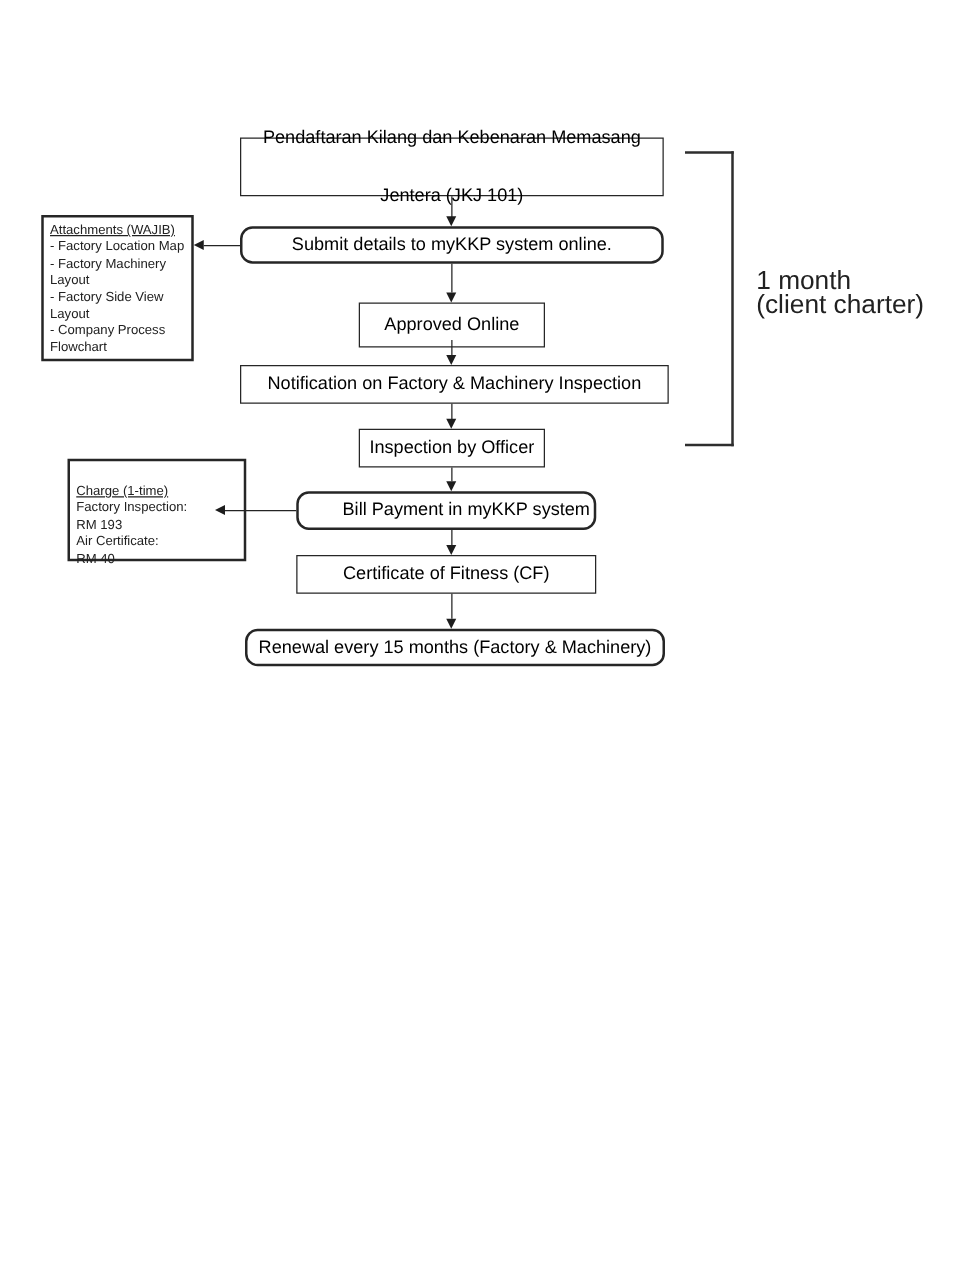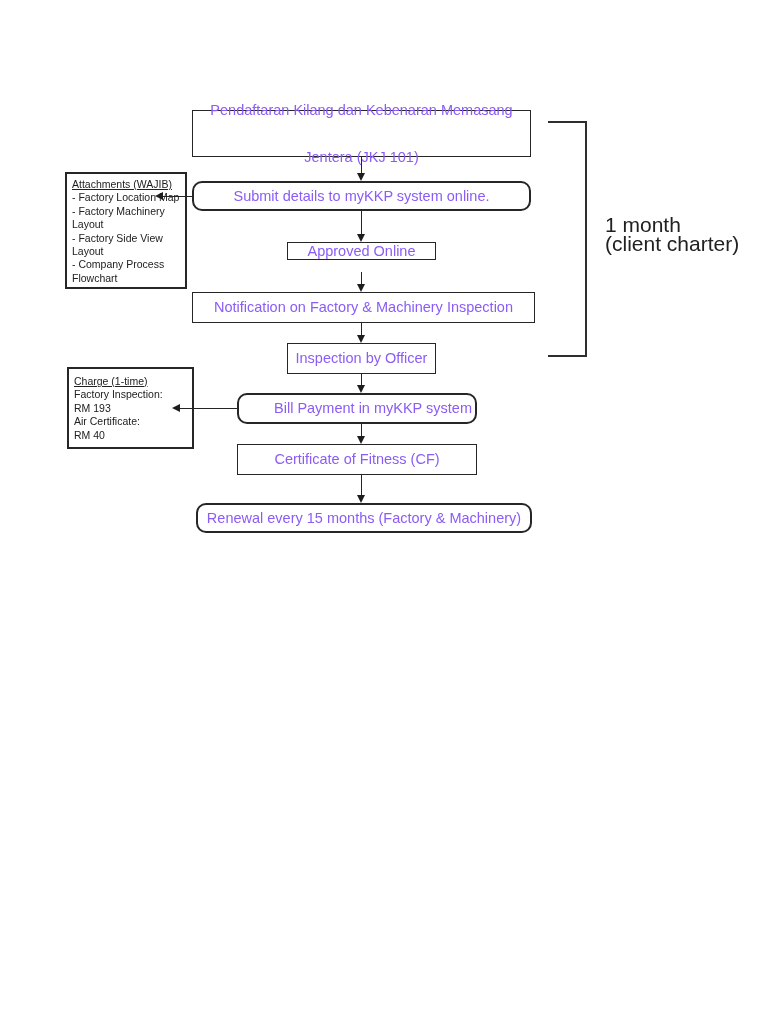--- a/index.html
+++ b/index.html
@@ -11,36 +11,35 @@
     position: absolute;
     background: #ffffff;
     border: 1.5px solid #262626;
     display: flex;
     flex-direction: column;
     justify-content: center;
     align-items: center;
     text-align: center;
     font-size: 14.5px;
     line-height: 19px;
-    color: #8b5cf6;
+    color: #000000;
     gap: 28px;
   }
   .box.thick { border-width: 2.5px; border-radius: 10px; }
   .box .ln { white-space: nowrap; }
 
   .note {
     position: absolute;
     background: #ffffff;
     border: 2px solid #262626;
     font-size: 10.5px;
     line-height: 13.4px;
     padding: 4px 5px;
     text-align: left;
     color: #212121;
-    margin-left: 32px;
   }
   .note .title { text-decoration: underline; }
   .note .ln { white-space: nowrap; }
 
   .vline { position: absolute; width: 1.6px; background: #242424; }
   .hline { position: absolute; height: 1.6px; background: #242424; }
   .ahead-down {
     position: absolute; width: 0; height: 0;
     border-left: 4.5px solid transparent;
     border-right: 4.5px solid transparent;
@@ -70,21 +69,21 @@
 
   <div class="box" style="left:192px; top:110px; width:339px; height:47px;">
     <div class="ln">Pendaftaran Kilang dan Kebenaran Memasang</div>
     <div class="ln">Jentera (JKJ 101)</div>
   </div>
 
   <div class="box thick" style="left:192px; top:181px; width:339px; height:30px;">
     <div class="ln">Submit details to myKKP system online.</div>
   </div>
 
-  <div class="box" style="left:287px; top:242px; width:149px; height:18px;">
+  <div class="box" style="left:287px; top:242px; width:149px; height:36px;">
     <div class="ln">Approved Online</div>
   </div>
 
   <div class="box" style="left:192px; top:292px; width:343px; height:31px;">
     <div class="ln">Notification on Factory &amp; Machinery Inspection</div>
   </div>
 
   <div class="box" style="left:287px; top:343px; width:149px; height:31px;">
     <div class="ln">Inspection by Officer</div>
   </div>
@@ -129,21 +128,21 @@
     <div class="ln">Layout</div>
     <div class="ln">- Factory Side View</div>
     <div class="ln">Layout</div>
     <div class="ln">- Company Process</div>
     <div class="ln">Flowchart</div>
   </div>
 
   <div class="hline" style="left:163px; top:195.5px; width:29px;"></div>
   <div class="ahead-left" style="left:155px; top:192px;"></div>
 
-  <div class="note" style="left:35px; top:367px; width:127px; height:82px; padding-top:6px;">
+  <div class="note" style="left:54px; top:367px; width:143px; height:82px; padding-top:18px;">
     <div class="title">Charge (1-time)</div>
     <div class="ln">Factory Inspection:</div>
     <div class="ln">RM 193</div>
     <div class="ln">Air Certificate:</div>
     <div class="ln">RM 40</div>
   </div>
 
   <div class="hline" style="left:180px; top:407.5px; width:57px;"></div>
   <div class="ahead-left" style="left:172px; top:404px;"></div>
 

